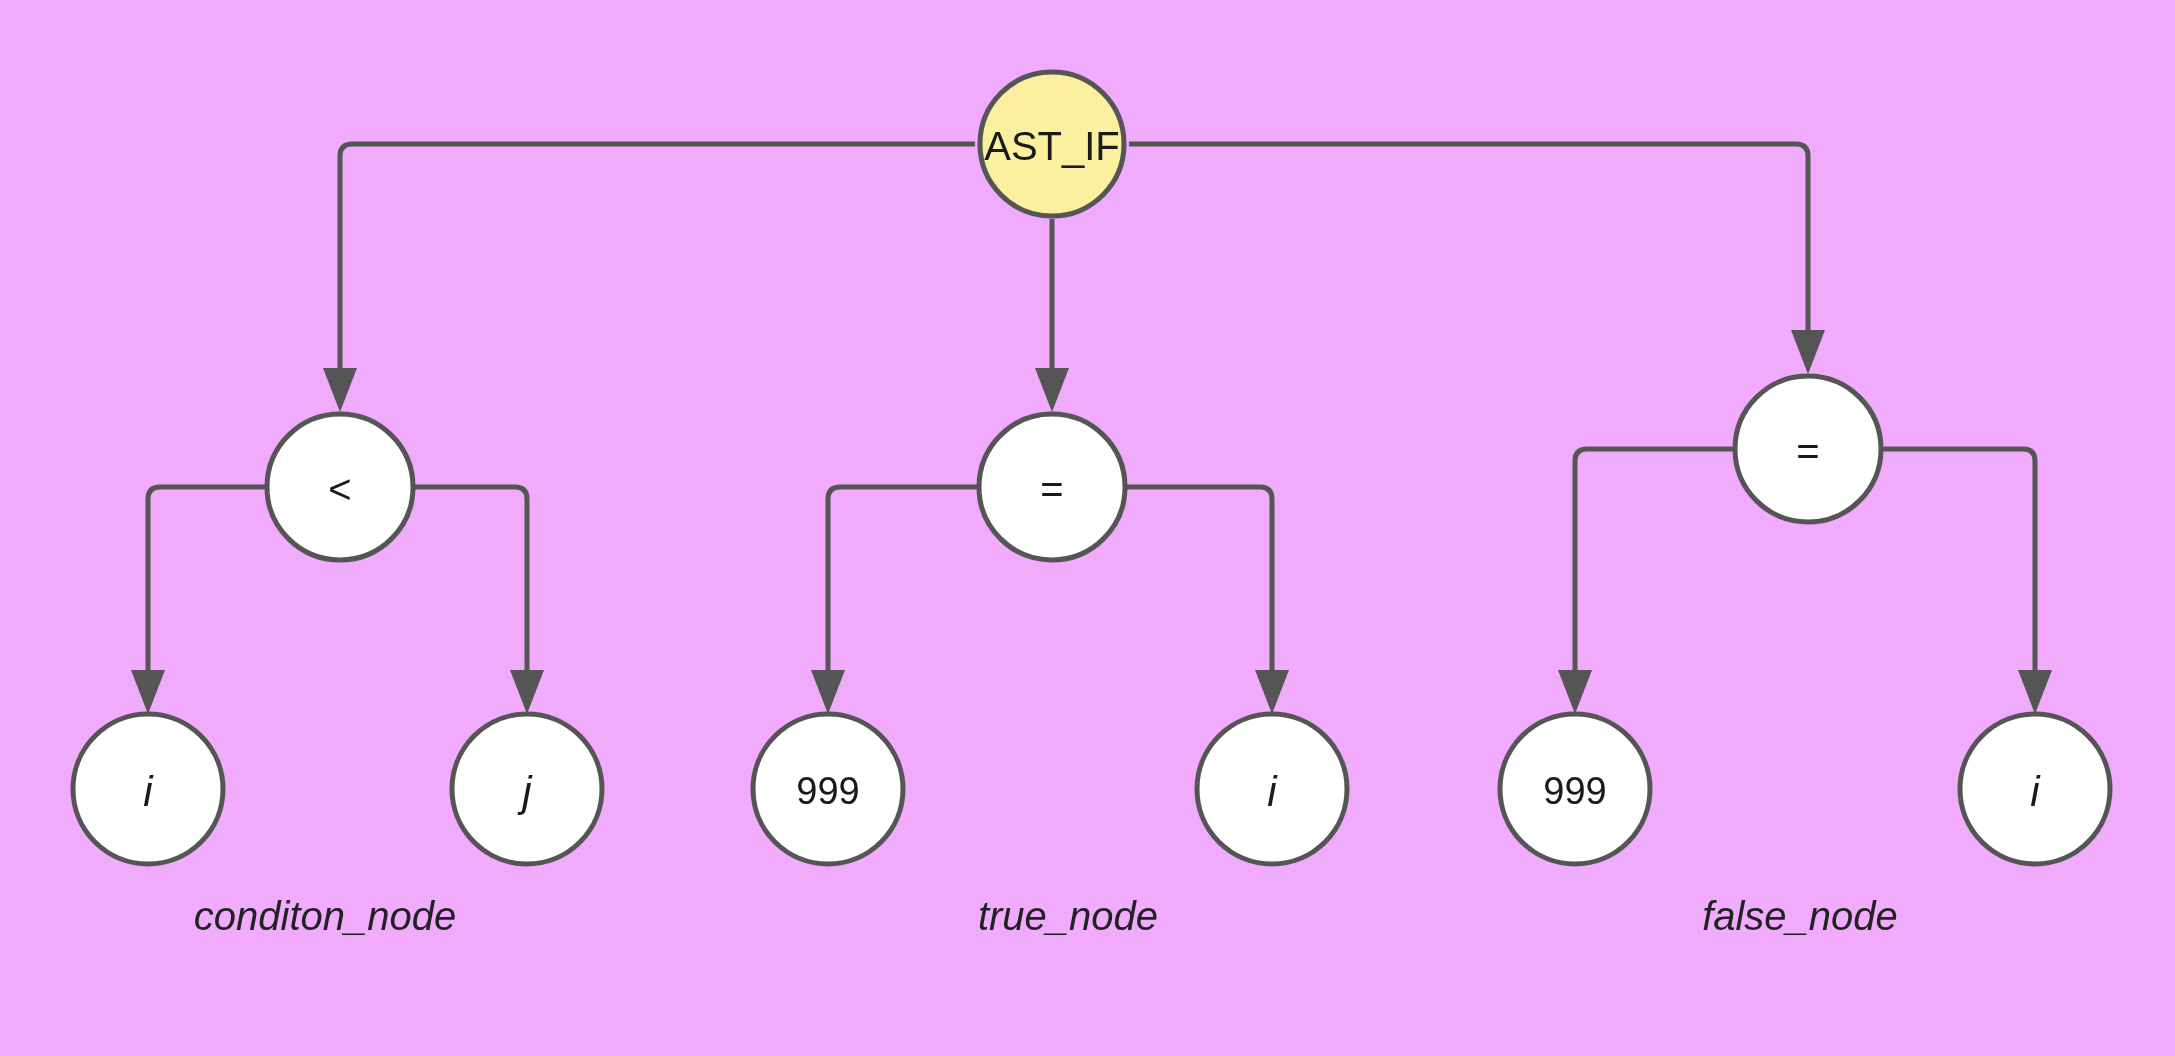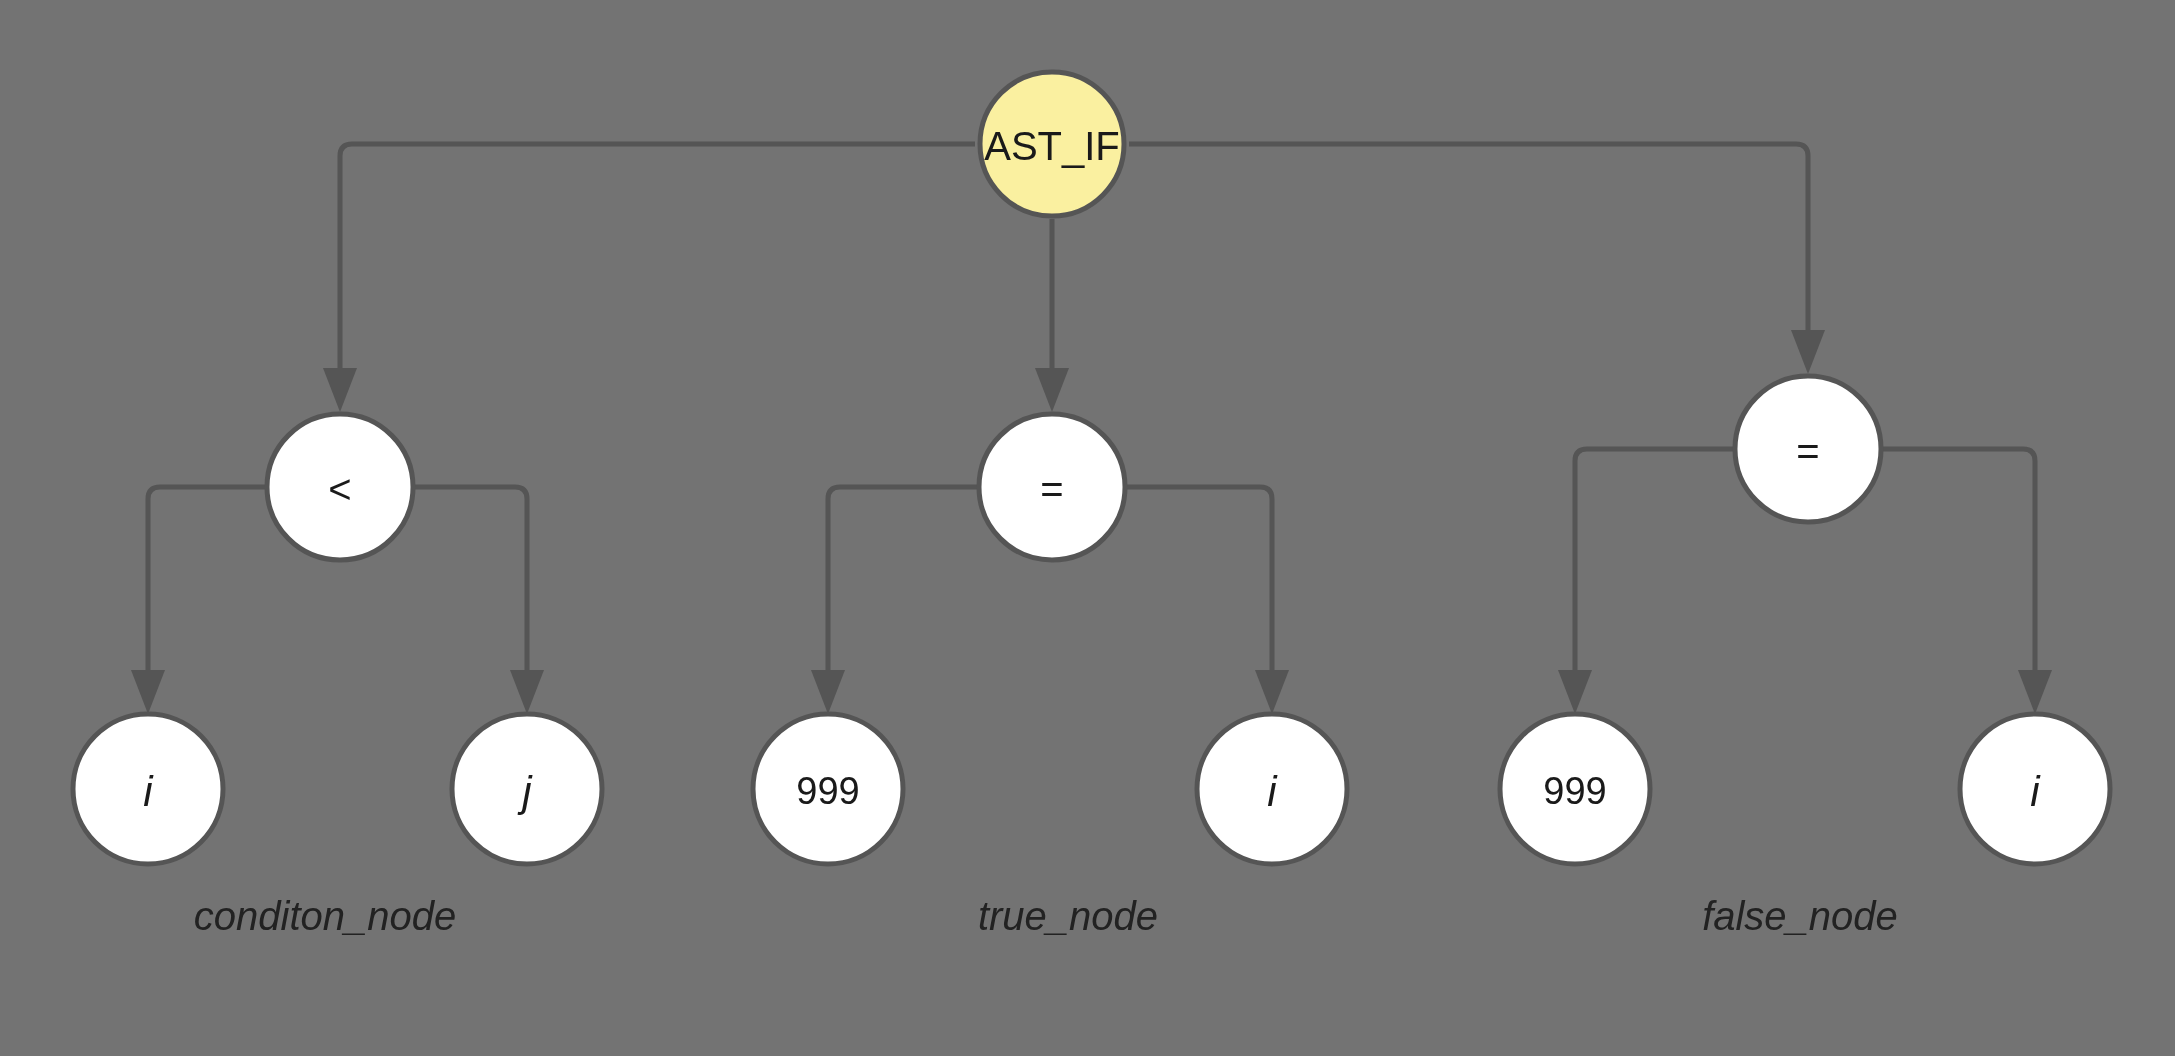--- a/index.html
+++ b/index.html
@@ -10,21 +10,21 @@
   body {
     width: 2175px;
     height: 1056px;
     font-family: "Liberation Sans", sans-serif;
     overflow: hidden;
   }
   #diagram-root {
     position: relative;
     width: 2175px;
     height: 1056px;
-    background: #737373;
+    background: #f0abfc;
   }
   #ast-svg {
     display: block;
     width: 2175px;
     height: 1056px;
   }
   .node-circle {
     stroke: #555555;
     stroke-width: 5;
   }

